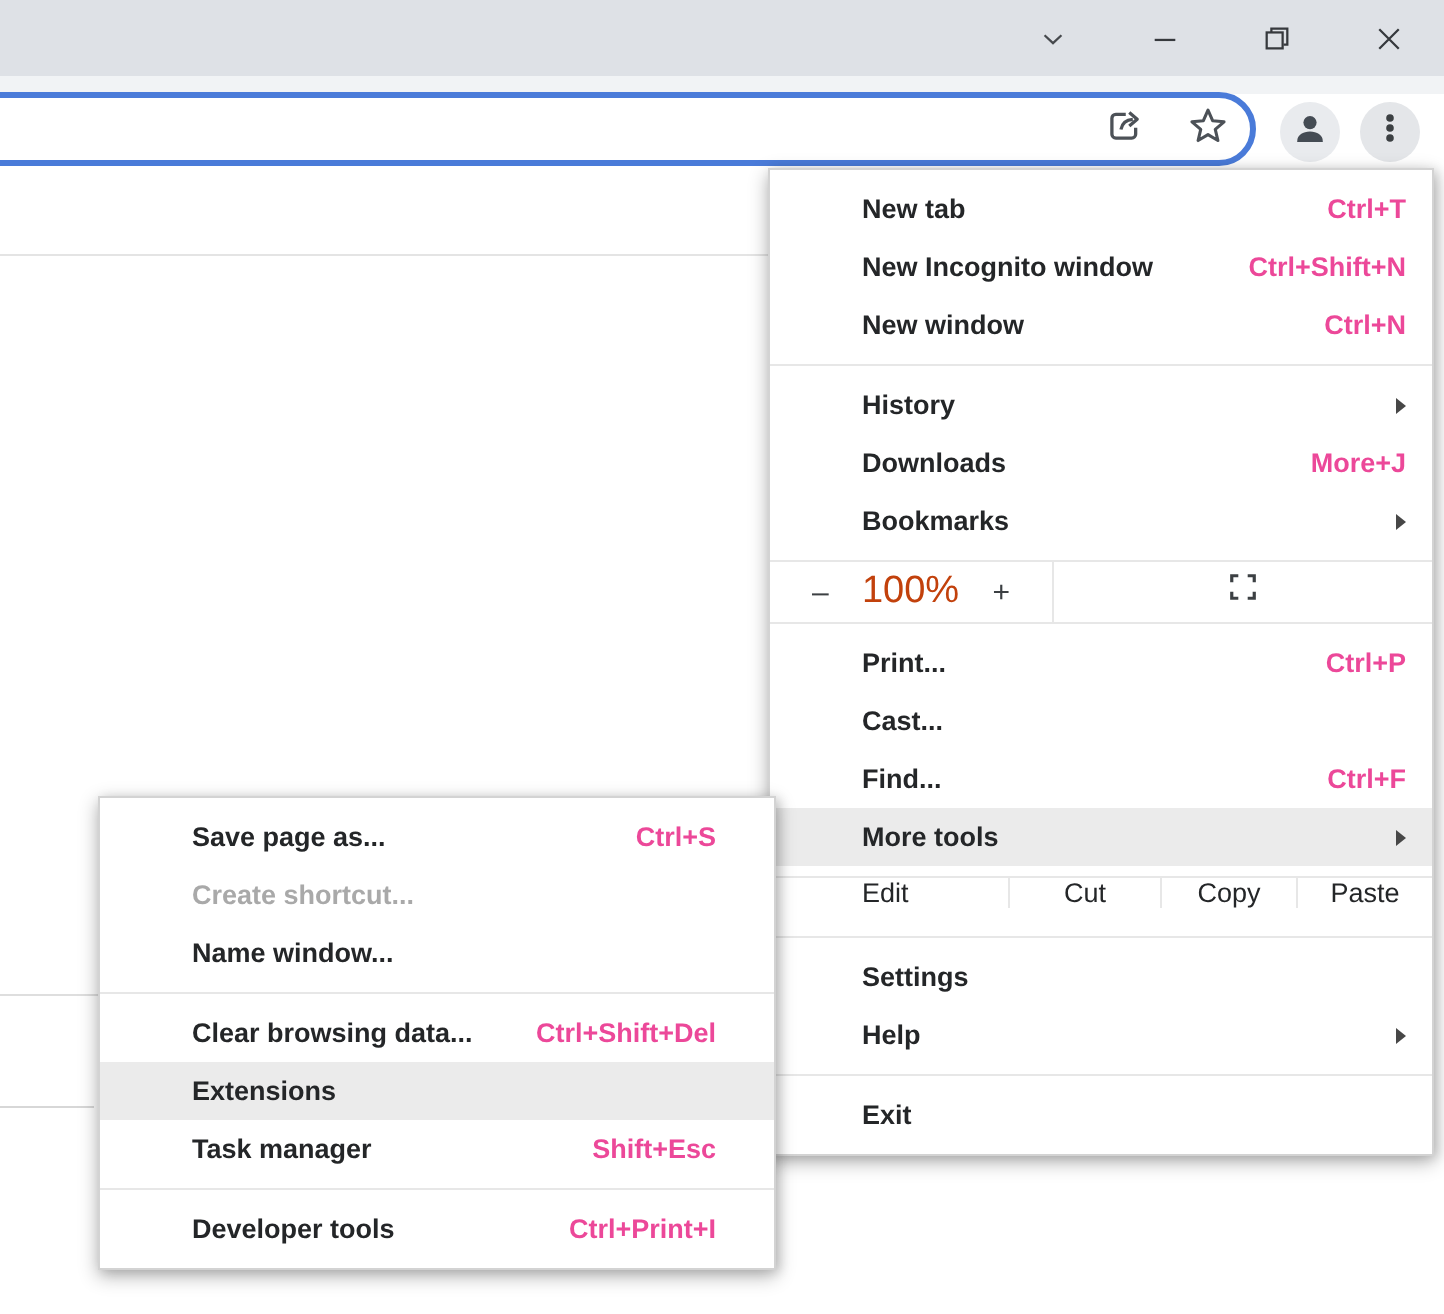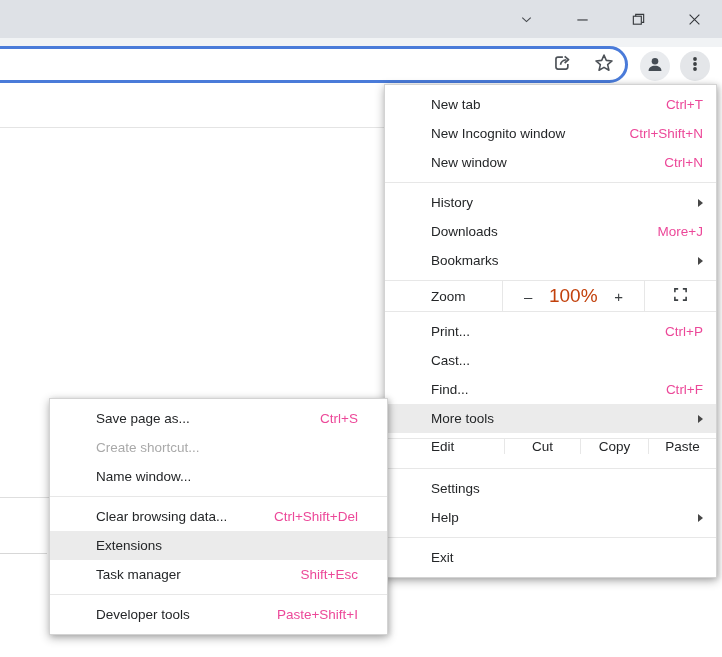--- a/index.html
+++ b/index.html
@@ -41,21 +41,21 @@
 
   
   .menu, .submenu {
     position:absolute; background:#fff;
     border:1px solid #d3d3d3;
     box-shadow: 0 3px 9px rgba(0,0,0,.30), 2px 1px 5px rgba(0,0,0,.12);
   }
   .menu    { left:384px; top:84px;  width:333px; z-index:5; }
   .submenu { left:49px;  top:398px; width:339px; z-index:6; }
 
-  .sec { padding:5px 0; }
+  .sec { padding:5px 0;font-weight:bold; }
   .sep { height:1px; background:#e7e7e7; }
 
   .mi { height:29px; display:flex; align-items:center;
         padding:0 13px 0 46px; font-size:13.5px; color:#242628; cursor:default; }
   .submenu .mi { padding-right:29px; }
   .mi .lbl { flex:1; white-space:nowrap; }
   .mi .sc  { color:#ec4899; margin-left:12px; white-space:nowrap; }
   .mi.hl   { background:#ebebeb; }
   .mi.dis .lbl { color:#a9a9a9; }
   .arr { width:0; height:0; border-left:5px solid #474747;
@@ -189,21 +189,20 @@
       <span class="sc">More+J</span>
     </div>
     <div class="mi">
       <span class="lbl">Bookmarks</span>
       <span class="arr"></span>
     </div>
   </div>
   <div class="sep"></div>
 
   <div class="zoomrow">
-    <div class="zc1">Zoom</div>
     <div class="zc2">
       <span class="zbtn">–</span>
       <span class="zlevel">100%</span>
       <span class="zbtn">+</span>
     </div>
     <div class="zc3">
       <span>
         <svg width="15" height="15" viewBox="0 0 16 16">
           <path d="M2 5.5V2h3.5 M10.5 2H14v3.5 M14 10.5V14h-3.5 M5.5 14H2v-3.5" fill="none" stroke="#3c4043" stroke-width="1.7"></path>
         </svg>
@@ -284,16 +283,16 @@
     <div class="mi">
       <span class="lbl">Task manager</span>
       <span class="sc">Shift+Esc</span>
     </div>
   </div>
   <div class="sep"></div>
 
   <div class="sec">
     <div class="mi">
       <span class="lbl">Developer tools</span>
-      <span class="sc">Paste+Shift+I</span>
+      <span class="sc">Ctrl+Print+I</span>
     </div>
   </div>
 </div>
 
 </body></html>

